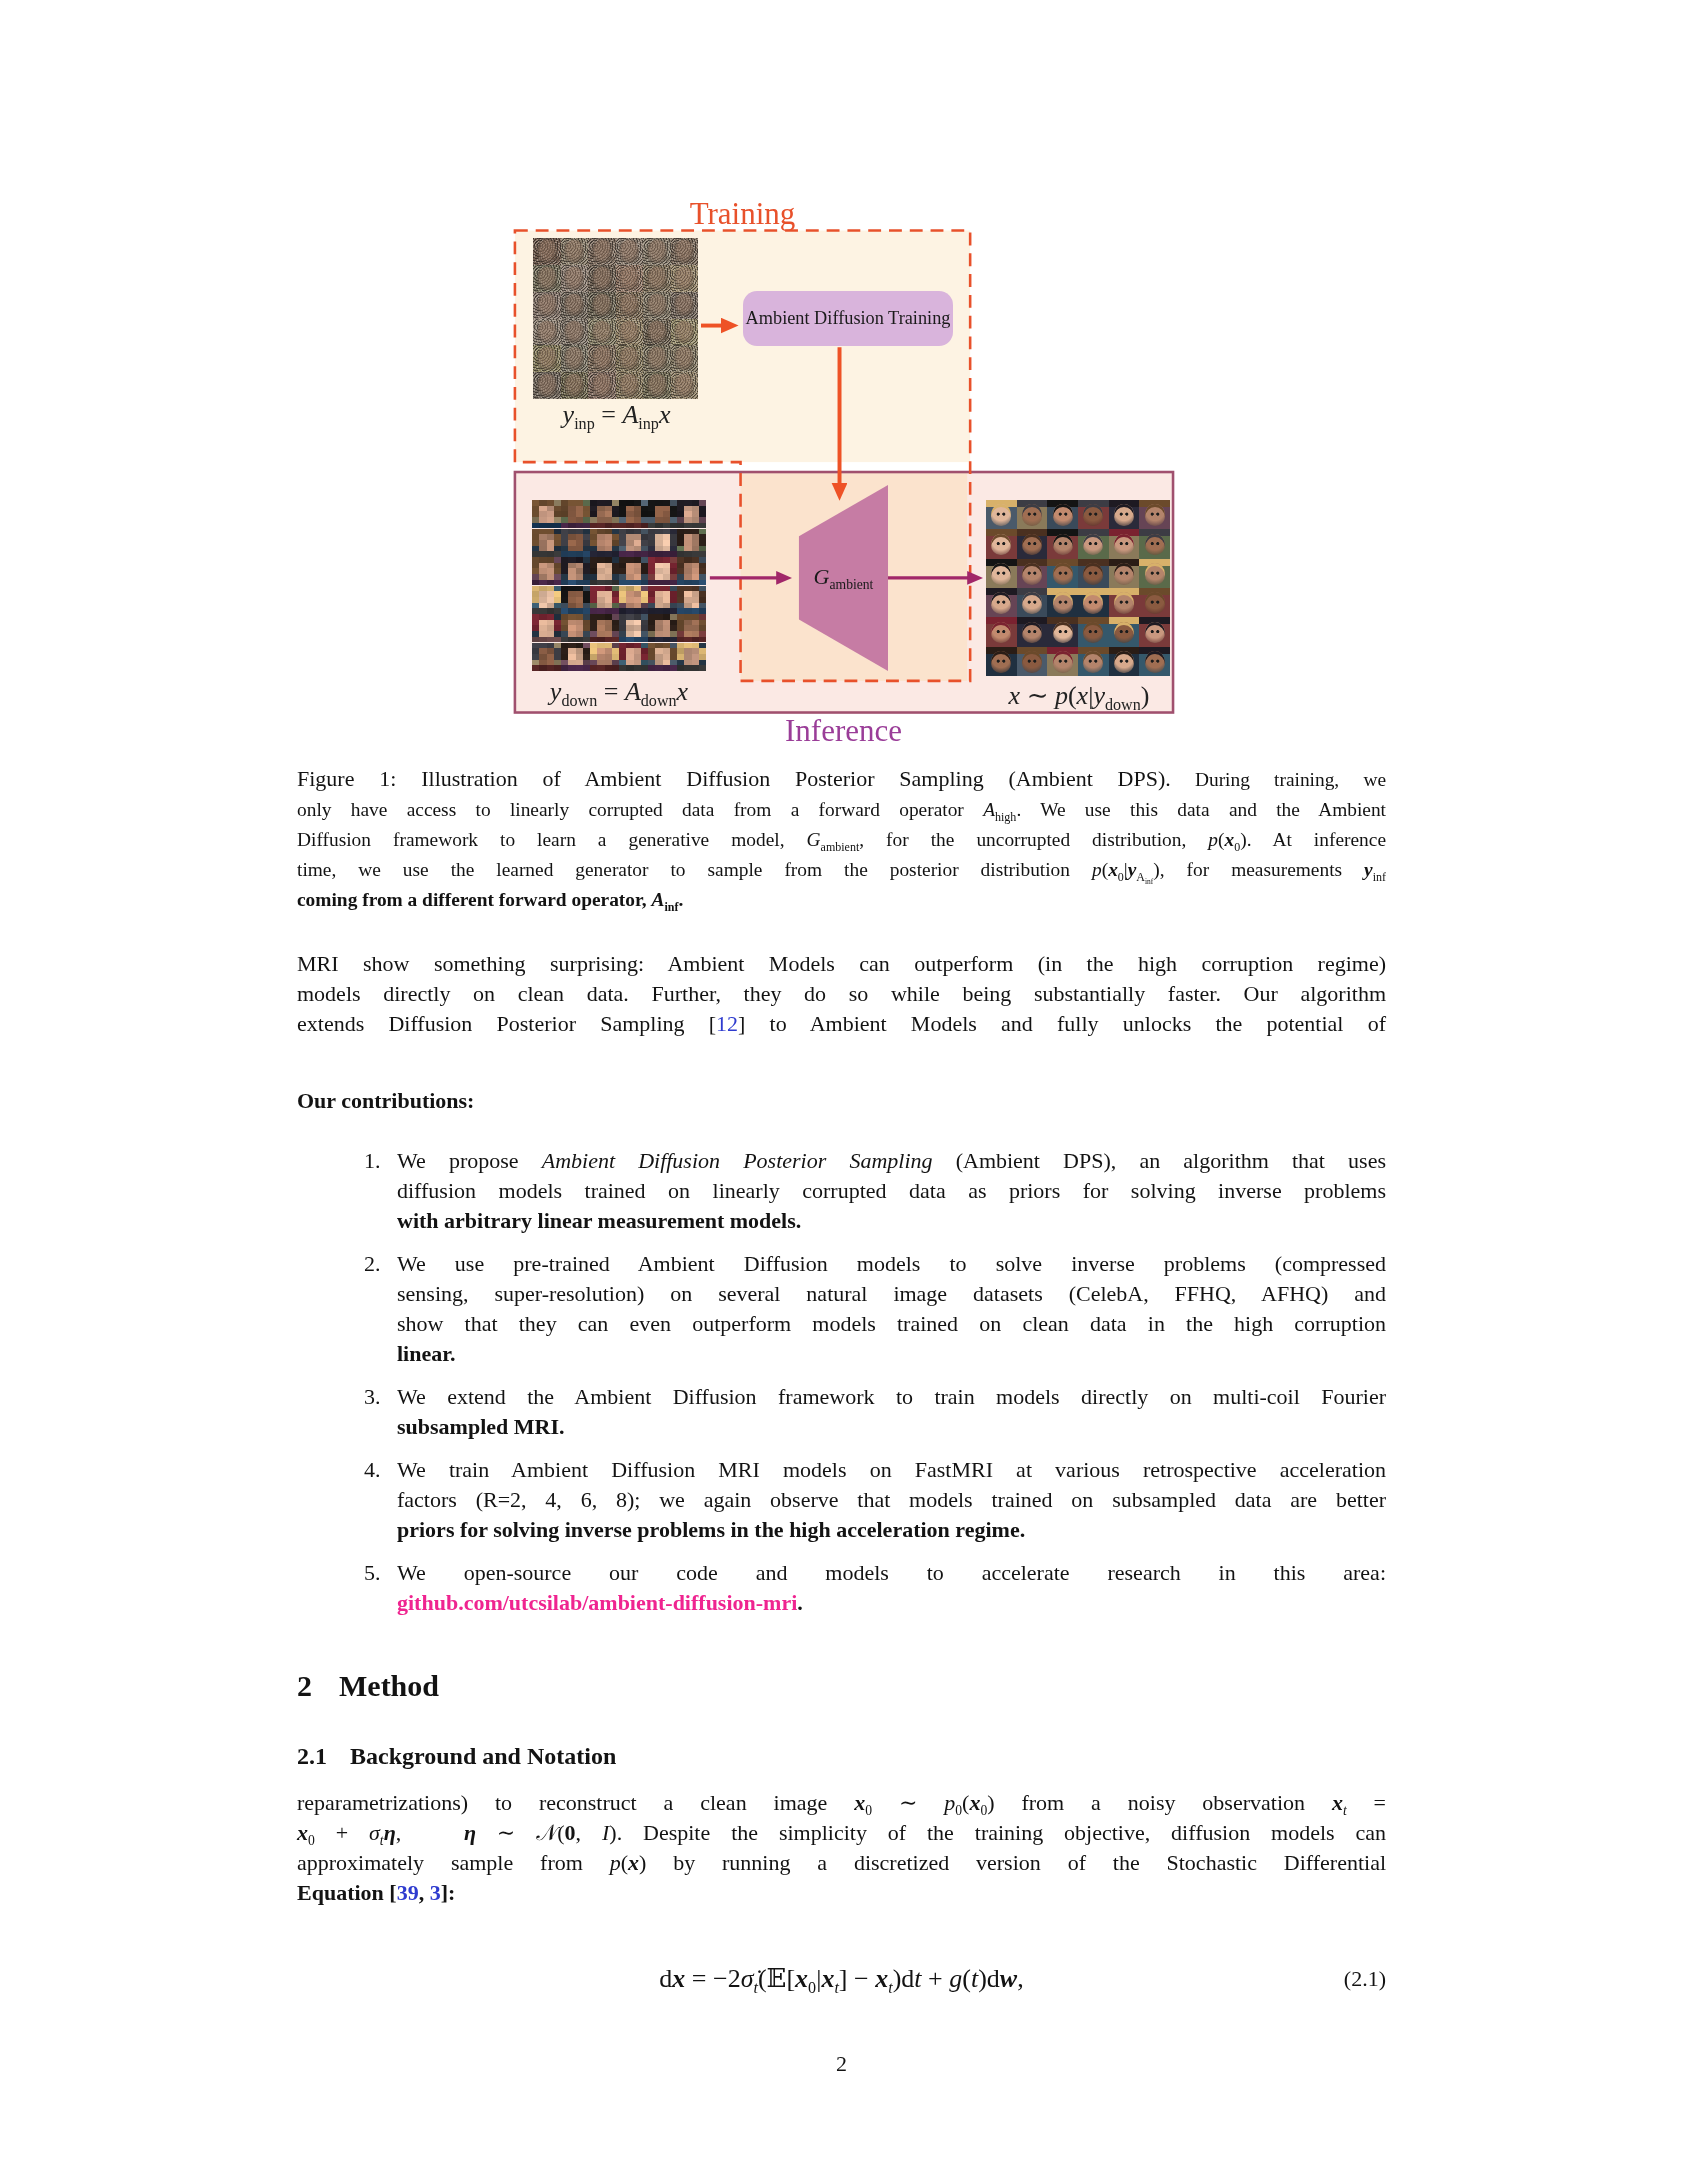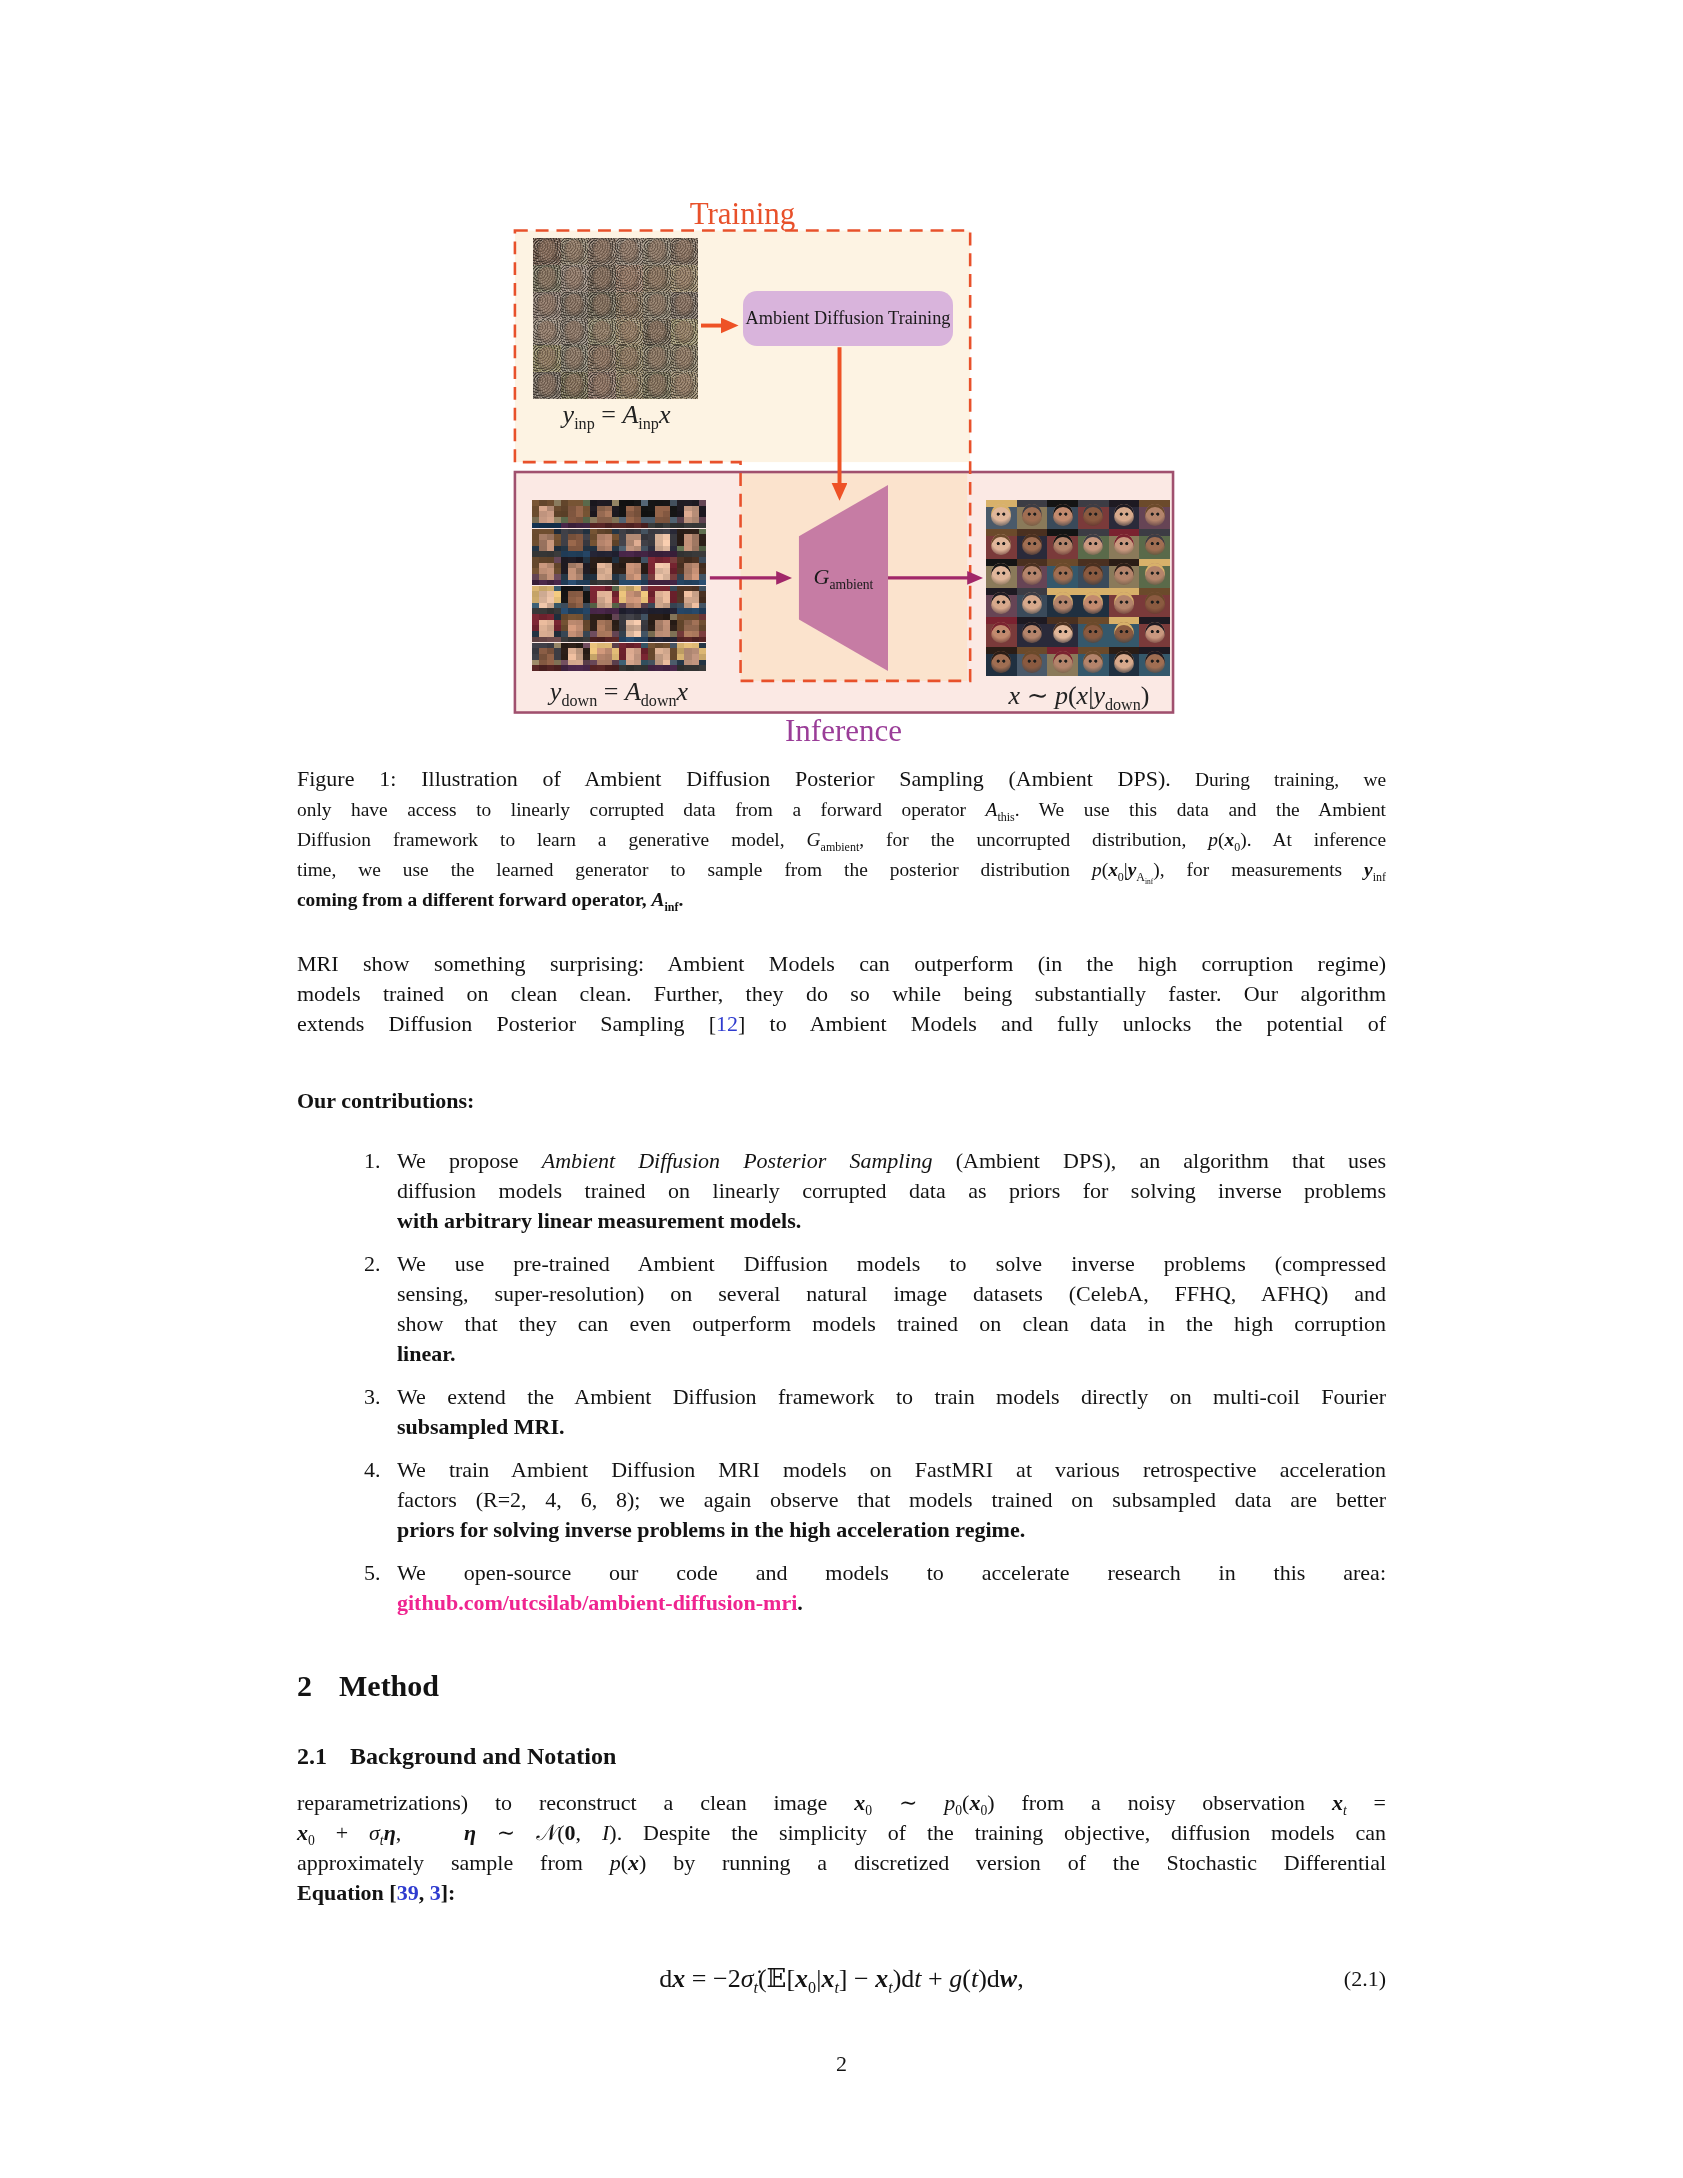--- a/index.html
+++ b/index.html
@@ -1172,29 +1172,29 @@
           <div class="face-oval" style="background: radial-gradient(circle at 36% 46%, rgb(28, 28, 28) 0px, rgb(28, 28, 28) 1.2px, transparent 1.9px), radial-gradient(circle at 64% 46%, rgb(28, 28, 28) 0px, rgb(28, 28, 28) 1.2px, transparent 1.9px), radial-gradient(circle at 50% 34%, rgb(215, 169, 140) 0px, rgb(215, 169, 140) 52%, rgba(0, 0, 0, 0.28) 100%); box-shadow: rgb(42, 29, 22) 0px 3px 0px 0px inset;"></div>
         </div>
         <div class="mcell" style="background: linear-gradient(rgb(30, 26, 34) 0px, rgb(30, 26, 34) 24%, rgb(53, 88, 107) 24%);">
           <div class="face-oval" style="background: radial-gradient(circle at 36% 46%, rgb(28, 28, 28) 0px, rgb(28, 28, 28) 1.2px, transparent 1.9px), radial-gradient(circle at 64% 46%, rgb(28, 28, 28) 0px, rgb(28, 28, 28) 1.2px, transparent 1.9px), radial-gradient(circle at 50% 34%, rgb(160, 110, 82) 0px, rgb(160, 110, 82) 52%, rgba(0, 0, 0, 0.28) 100%); box-shadow: rgb(30, 26, 34) 0px 3px 0px 0px inset;"></div>
         </div>
       </div>
   </div>
 
   <div class="abs col captext" style="top:764px;">
       <div class="jline"><span class="cap-lg">Figure 1: Illustration of Ambient Diffusion Posterior Sampling (Ambient DPS).</span> During training, we</div>
-      <div class="jline">only have access to linearly corrupted data from a forward operator <i>A</i><sub>this</sub>. We use this data and the Ambient</div>
+      <div class="jline">only have access to linearly corrupted data from a forward operator <i>A</i><sub>high</sub>. We use this data and the Ambient</div>
       <div class="jline">Diffusion framework to learn a generative model, <i>G</i><sub>ambient</sub>, for the uncorrupted distribution, <i>p</i>(<b><i>x</i></b><sub>0</sub>). At inference</div>
       <div class="jline">time, we use the learned generator to sample from the posterior distribution <i>p</i>(<b><i>x</i></b><sub>0</sub>|<b><i>y</i></b><sub>A<sub>inf</sub></sub>), for measurements <b><i>y</i></b><sub>inf</sub></div>
       <div class="jline last">coming from a different forward operator, <i>A</i><sub>inf</sub>.</div>
     </div>
 
   <div class="abs col bodytext" style="top:949px;">
       <div class="jline">MRI show something surprising: Ambient Models can outperform (in the high corruption regime)</div>
-      <div class="jline">models trained on clean clean.  Further, they do so while being substantially faster.  Our algorithm</div>
+      <div class="jline">models directly on clean data.  Further, they do so while being substantially faster.  Our algorithm</div>
       <div class="jline">extends Diffusion Posterior Sampling [<span class="cite">12</span>] to Ambient Models and fully unlocks the potential of</div>
     </div>
 
   <div class="abs col contrib-head" style="top:1088px;">Our contributions:</div>
   <div class="abs col bodytext list-indent" style="top:1146px;box-sizing:border-box;">
       <div class="citem">
         <div class="cnum">1.</div>
         <div class="clines">
           <div class="jline">We propose <i>Ambient Diffusion Posterior Sampling</i> (Ambient DPS), an algorithm that uses</div>
           <div class="jline">diffusion models trained on linearly corrupted data as priors for solving inverse problems</div>

